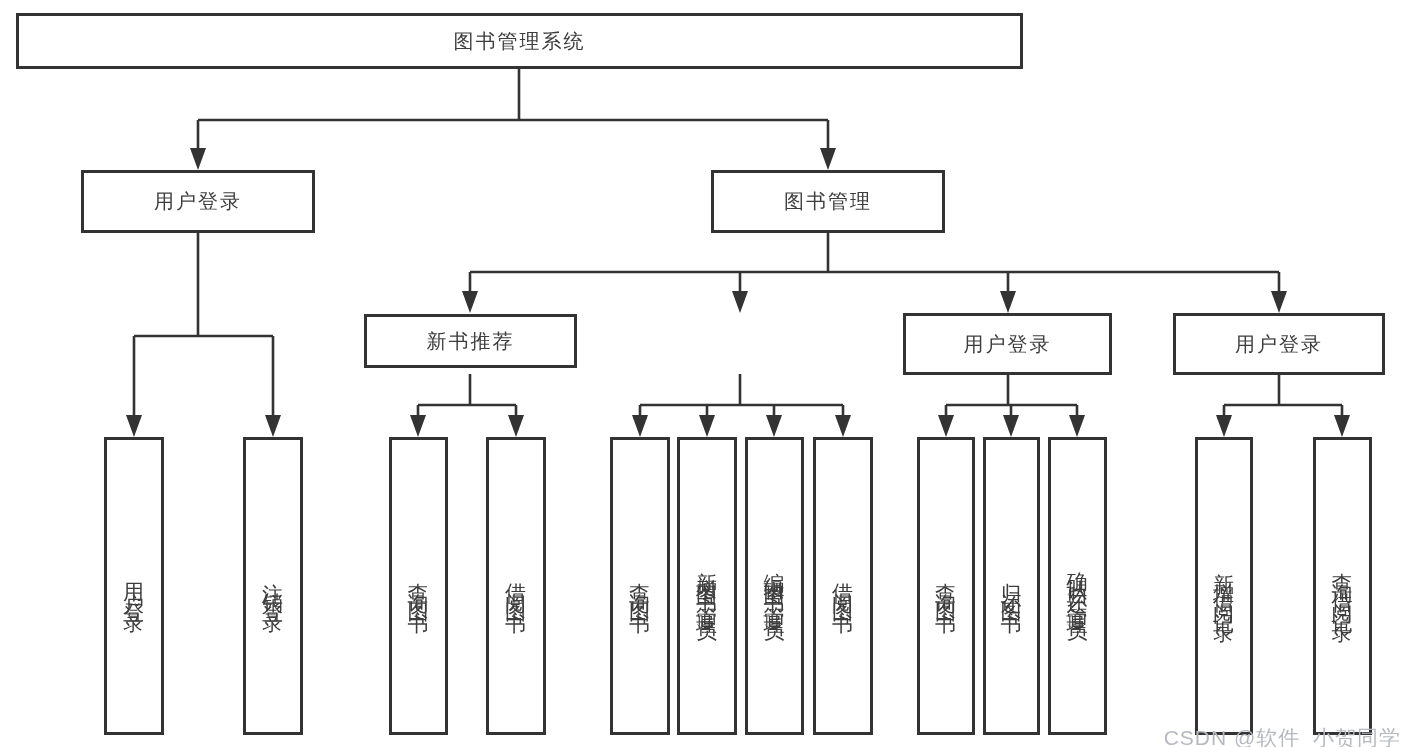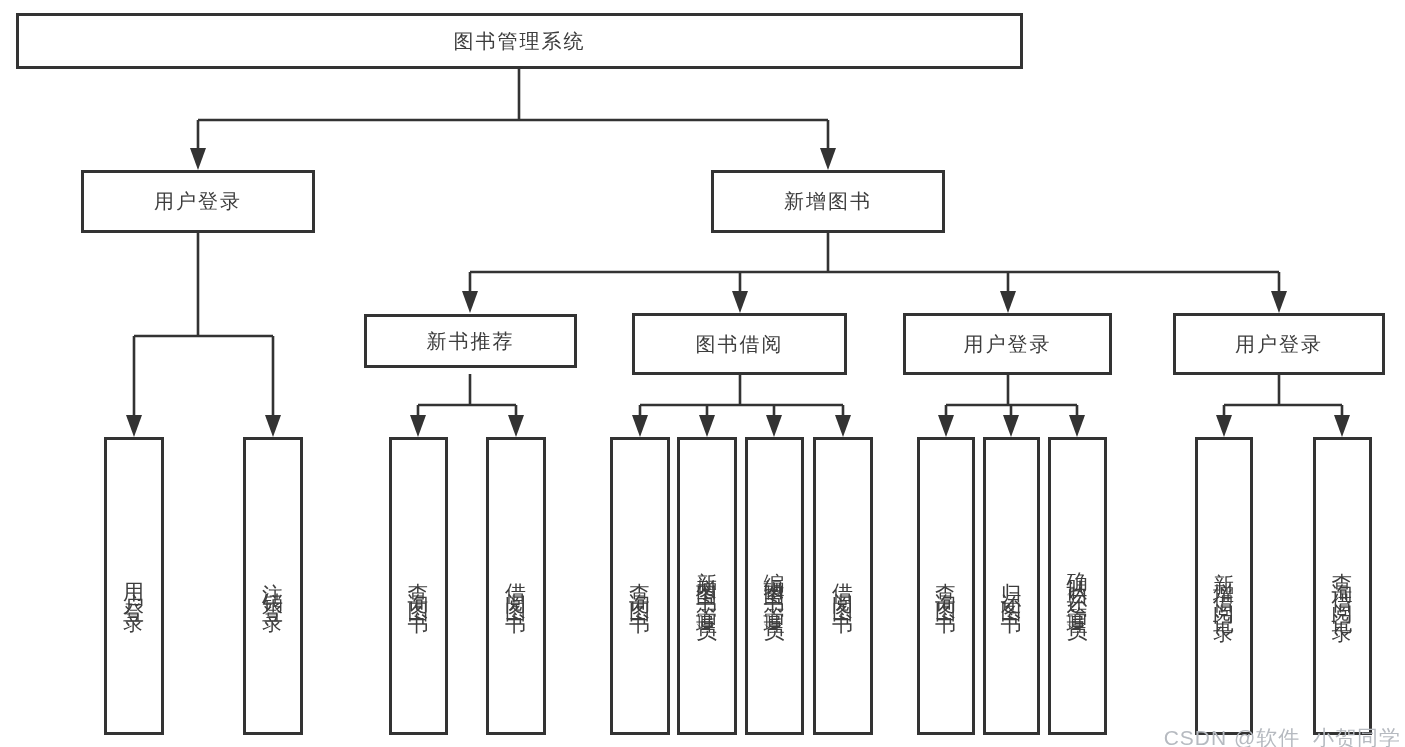--- a/index.html
+++ b/index.html
@@ -124,28 +124,25 @@
   </svg>
 
   <div class="box hbox root-box" style="left:16px;top:13px;width:1007px;height:56px">
     <span>图书管理系统</span>
   </div>
 
   <div class="box hbox" style="left:81px;top:170px;width:234px;height:63px">
     <span>用户登录</span>
   </div>
   <div class="box hbox" style="left:711px;top:170px;width:234px;height:63px">
-    <span>新增图书</span>
+    <span>图书管理</span>
   </div>
 
   <div class="box hbox" style="left:364px;top:314px;width:213px;height:54px">
     <span>新书推荐</span>
-  </div>
-  <div class="box hbox" style="left:632px;top:313px;width:215px;height:62px">
-    <span>图书借阅</span>
   </div>
   <div class="box hbox" style="left:903px;top:313px;width:209px;height:62px">
     <span>用户登录</span>
   </div>
   <div class="box hbox" style="left:1173px;top:313px;width:212px;height:62px">
     <span>用户登录</span>
   </div>
 
   <div class="box vbox" style="left:104px;top:437px;width:60px;height:298px">
     <span>用户登录</span>

